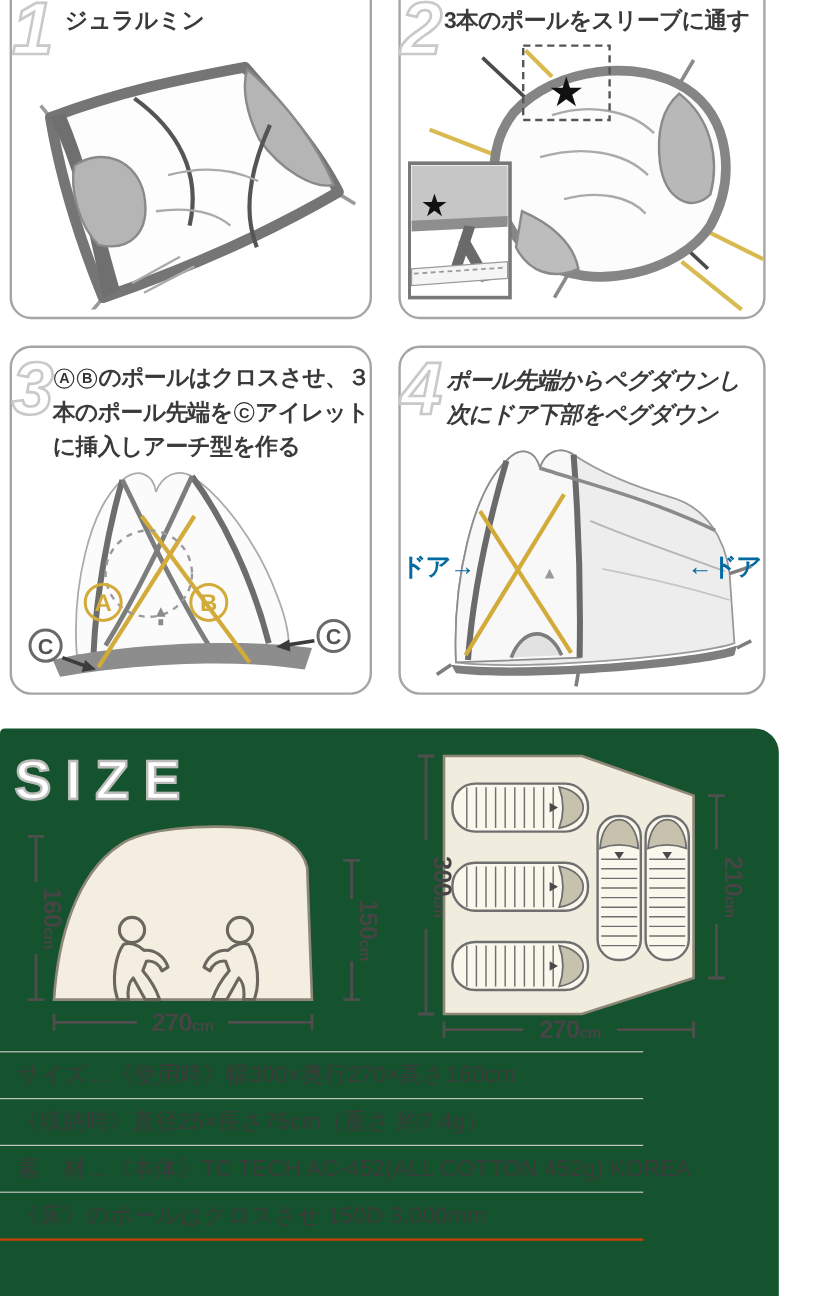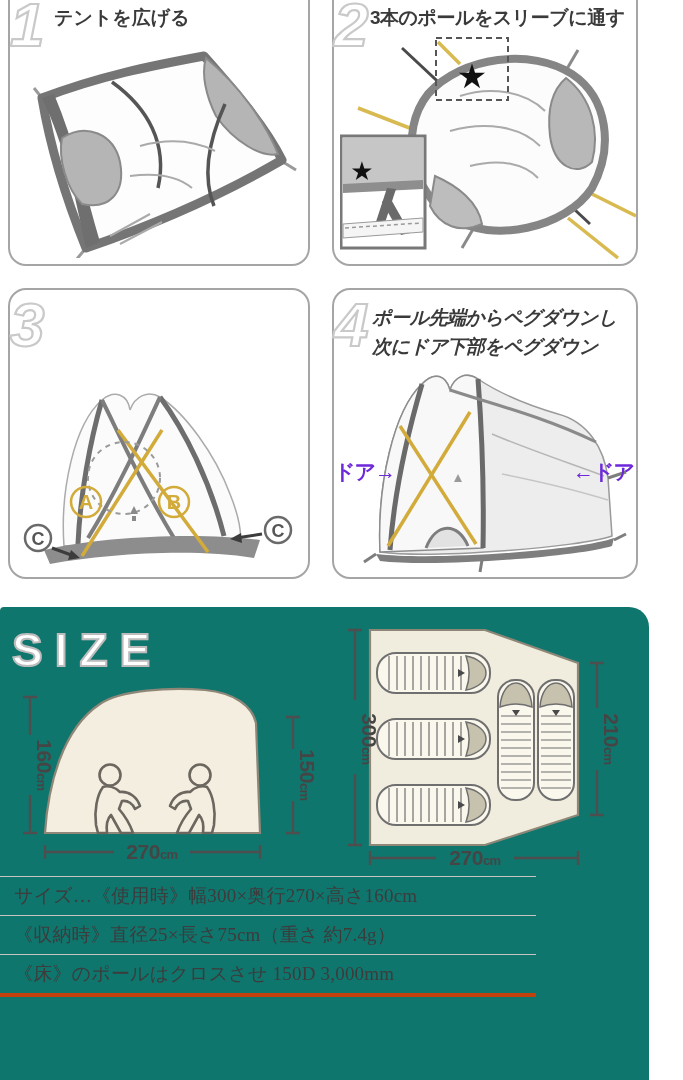--- a/index.html
+++ b/index.html
@@ -22,50 +22,50 @@
   #panel1 .step-title{left:44px;top:20px;width:230px;}
   #panel2 .step-title{left:36px;top:20px;width:264px;letter-spacing:-0.5px;}
   #panel3 .step-title{left:34px;top:12px;width:264px;letter-spacing:-0.5px;}
   #panel4 .step-title{left:38px;top:14px;width:256px;letter-spacing:-0.5px;font-style:italic;}
 
   .circ{display:inline-flex;width:17px;height:17px;border:1.6px solid #333;border-radius:50%;
         align-items:center;justify-content:center;font-size:12px;font-weight:bold;color:#333;
         vertical-align:2px;margin:0 1px;box-sizing:border-box;line-height:1;}
 
   .illus{position:absolute;}
-  .door-label{position:absolute;font-weight:bold;font-size:21px;color:#6d28d9;letter-spacing:-1px;}
+  .door-label{position:absolute;font-weight:bold;font-size:21px;color:#0369a1;letter-spacing:-1px;}
   #door-left{left:0px;top:168px;}
   #door-right{right:2px;top:168px;}
 
   
-  .size-section{position:absolute;left:0;top:607px;width:649px;height:473px;background:#0f766e;
+  .size-section{position:absolute;left:0;top:607px;width:649px;height:473px;background:#14532d;
                 border-top-right-radius:20px;border-top-left-radius:4px;}
   .size-heading{position:absolute;left:12px;top:16px;font-size:46px;font-weight:700;letter-spacing:12px;
                 color:#ffffff;-webkit-text-stroke:2px #bcbcbc;text-shadow:0 0 1px #c4c4c4;}
   #side-view{left:0px;top:683px;}
   #floor-plan{left:330px;top:622px;}
 
   .dim-text{fill:#454545;font-weight:bold;letter-spacing:-0.5px;font-size:21px;
             font-family:"Liberation Sans","DejaVu Sans",sans-serif;}
   .dim-unit{font-size:13px;font-weight:bold;}
 
   
-  .specs{position:absolute;left:0;top:269px;width:536px;border-bottom:4px solid #c2410c;font-family:Liberation Serif, serif;}
+  .specs{position:absolute;left:0;top:269px;width:536px;border-bottom:2px solid #c2410c;}
   .spec-row{box-sizing:border-box;height:39px;border-top:1px solid #c6c5c2;display:flex;align-items:center;
             padding-left:14px;font-size:19px;color:#3c3c3c;letter-spacing:0.2px;white-space:nowrap;}
   .spec-row.indent{}
 </style>
 </head>
 <body>
 
 <div class="page">
 
   <div class="panel" id="panel1">
     <div class="step-num">1</div>
-    <div class="step-title">テントを広げる</div>
+    <div class="step-title">ジュラルミン</div>
     <svg class="illus" style="left:10px;top:62px" width="282" height="212" viewBox="0 0 282 212">
       <path d="M22,52 L14,42" stroke="#9a9a9a" stroke-width="3" fill="none"></path>
       <path d="M66,202 L56,214" stroke="#9a9a9a" stroke-width="3" fill="none"></path>
       <path d="M263,116 L276,124" stroke="#9a9a9a" stroke-width="3" fill="none"></path>
       <path d="M22,52 C80,30 130,20 184,10 C215,45 245,80 262,114 C200,150 130,180 66,202 C45,150 30,100 22,52 Z" fill="#fdfdfd" stroke="#757575" stroke-width="9" stroke-linejoin="round"></path>
       <path d="M22,52 C45,100 55,150 66,202 L80,196 C66,148 55,98 34,48 Z" fill="#6f6f6f"></path>
       <path d="M186,12 C220,40 246,78 258,108 C242,112 214,96 196,70 C186,50 181,28 186,12 Z" fill="#b5b5b5" stroke="#8a8a8a" stroke-width="2"></path>
       <path d="M42,92 C66,76 94,88 100,116 C106,148 88,164 62,158 C46,142 38,112 42,92 Z" fill="#b5b5b5" stroke="#8a8a8a" stroke-width="2"></path>
       <path d="M92,36 C128,62 148,98 138,142" stroke="#555" stroke-width="3.5" fill="none"></path>
       <path d="M205,58 C188,96 182,130 194,160" stroke="#555" stroke-width="3.5" fill="none"></path>
@@ -109,20 +109,23 @@
         <polygon points="48,158 70,197 61,199 42,166" fill="#6a6a6a"></polygon>
         <polygon points="3,188 83,182 83,196 3,202" fill="#f5f5f5" stroke="#9a9a9a" stroke-width="1"></polygon>
         <path d="M5,192 L81,187" stroke="#9a9a9a" stroke-width="1.5" stroke-dasharray="4 3" fill="none"></path>
         <text x="22" y="144" text-anchor="middle" font-size="26" fill="#111">★</text>
       </g>
     </svg>
   </div>
 
   <div class="panel" id="panel3">
     <div class="step-num">3</div>
+    <div class="step-title">
+      <span class="circ">A</span><span class="circ">B</span><span>のポールはクロスさせ、</span><span>３本のポール先端を</span><span class="circ">C</span><span>アイレットに挿入しアーチ型を作る</span>
+    </div>
     <svg class="illus" style="left:12px;top:96px" width="278" height="190" viewBox="0 0 278 190">
 
       <path d="M42,160 C38,105 52,38 80,14 C93,3 106,9 108,24 C113,10 126,4 138,11 C163,27 193,68 208,108 C216,128 220,146 218,158 Z" fill="#fbfbfb" stroke="#ababab" stroke-width="1.5"></path>
       <path d="M80,14 C68,55 58,110 56,158" stroke="#6d6d6d" stroke-width="5" fill="none"></path>
       <path d="M138,11 C163,45 188,95 202,150" stroke="#6d6d6d" stroke-width="5" fill="none"></path>
       <path d="M80,14 C98,50 120,100 152,152" stroke="#7d7d7d" stroke-width="4" fill="none"></path>
       <path d="M138,11 C120,50 95,105 66,152" stroke="#7d7d7d" stroke-width="4" fill="none"></path>
 
       <path d="M22,164 C80,150 180,146 238,154 L232,172 C170,162 85,168 28,178 Z" fill="#8d8d8d"></path>
 
@@ -266,17 +269,18 @@
     </g>
     <text class="dim-text" transform="translate(32,117) rotate(90)" text-anchor="middle"><tspan>300</tspan><tspan class="dim-unit">cm</tspan></text>
     <text class="dim-text" transform="translate(274,117) rotate(90)" text-anchor="middle"><tspan>210</tspan><tspan class="dim-unit">cm</tspan></text>
     <text class="dim-text" x="145" y="243" text-anchor="middle"><tspan>270</tspan><tspan class="dim-unit">cm</tspan></text>
   </svg>
 
   <div class="size-section" style="background:none;border:none;pointer-events:none">
     <div class="specs">
       <div class="spec-row">サイズ…《使用時》幅300×奥行270×高さ160cm</div>
       <div class="spec-row indent">《収納時》直径25×長さ75cm（重さ 約7.4g）</div>
+      <div class="spec-row">素　材…《本体》TC TECH AC-452(ALL COTTON 452g) KOREA</div>
       <div class="spec-row indent">《床》のポールはクロスさせ 150D 3,000mm</div>
     </div>
   </div>
 
 </div>
 
 </body></html>

